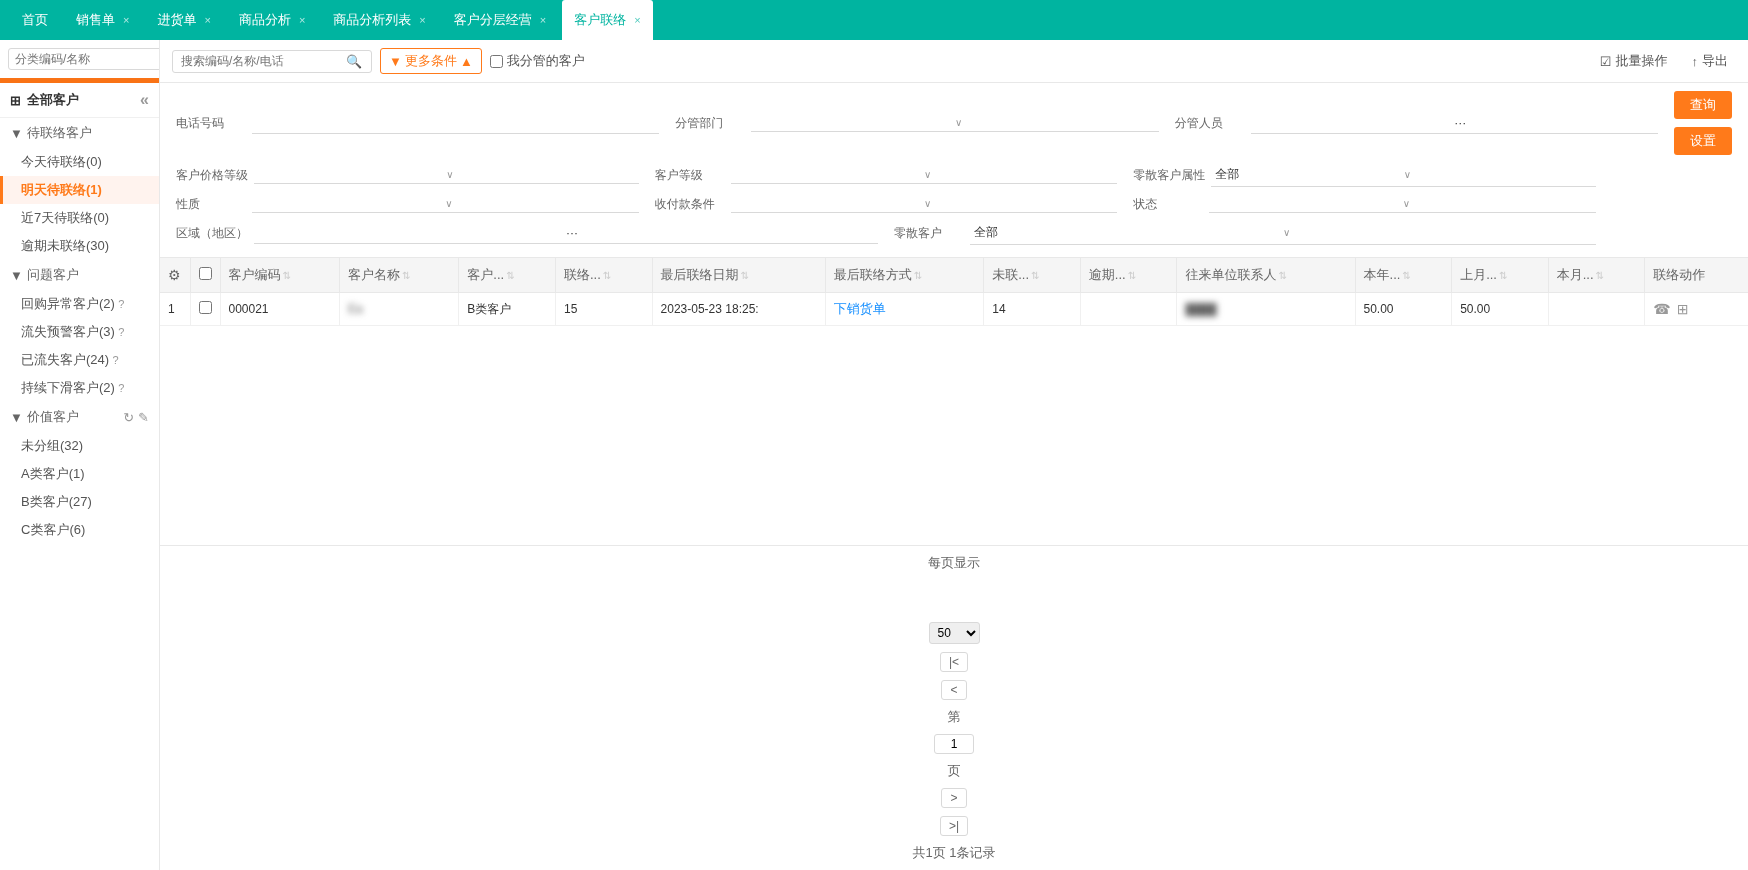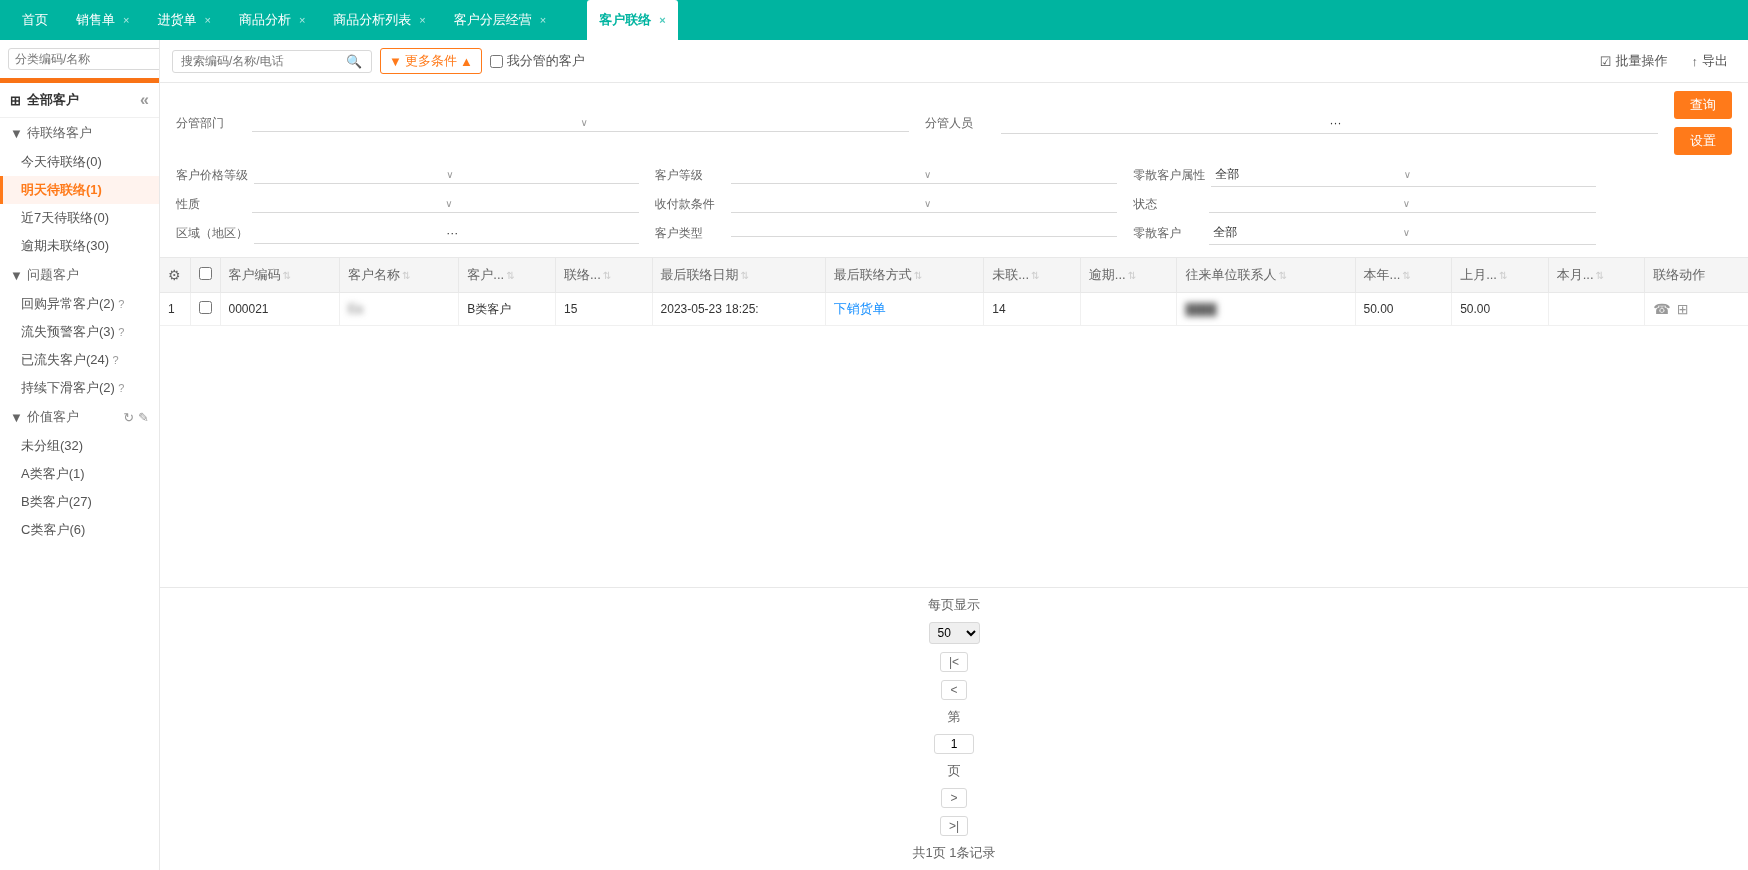--- a/index.html
+++ b/index.html
@@ -10,21 +10,21 @@
       display: flex; align-items: center;
       background: #00b4a0; height: 40px;
       padding: 0 10px; gap: 4px;
     }
     .nav-item {
       color: #fff; padding: 12px 12px; cursor: pointer;
       border-radius: 3px 3px 0 0; font-size: 13px;
       display: flex; align-items: center; gap: 4px;
       white-space: nowrap; height: 40px;
     }
-    .nav-item.active { background: #fff; color: #00b4a0; font-weight: bold; margin-left: 25px; }
+    .nav-item.active { background: #fff; color: #00b4a0; font-weight: normal; }
     .nav-item .close-x { font-size: 11px; opacity: 0.7; margin-left: 4px; cursor: pointer; }
     .nav-item.active .close-x { color: #00b4a0; }
 
     
     .main-layout { display: flex; height: calc(870px - 40px); }
 
     
     .sidebar {
       width: 160px; background: #fff; border-right: 1px solid #e8e8e8;
       display: flex; flex-direction: column; overflow-y: auto; flex-shrink: 0;
@@ -146,21 +146,21 @@
     .action-icon { color: #999; cursor: pointer; font-size: 14px; }
 
     
     .pagination {
       display: flex; align-items: center; justify-content: flex-end;
       padding: 8px 16px; background: #fff; border-top: 1px solid #e8e8e8;
       gap: 8px; font-size: 12px; color: #666; flex-direction: column;
     }
     .page-size-select {
       border: 1px solid #d9d9d9; border-radius: 3px; padding: 2px 4px;
-      font-size: 12px; outline: none; cursor: pointer;
+      font-size: 12px; outline: none; cursor: pointer; margin-top: 42px;
     }
     .page-btn {
       border: 1px solid #d9d9d9; background: #fff; border-radius: 3px;
       padding: 2px 8px; cursor: pointer; font-size: 12px; color: #666;
     }
     .page-input {
       border: 1px solid #d9d9d9; border-radius: 3px; padding: 2px 6px;
       width: 40px; font-size: 12px; outline: none; text-align: center;
     }
 
@@ -314,20 +314,24 @@
           <span>↑</span>
           <span>导出</span>
         </div>
       </div>
     </div>
 
     <div class="filter-panel">
 
       <div class="filter-row">
         <div class="filter-field">
+          <span class="filter-label">电话号码</span>
+          <input class="filter-input" type="text" style="">
+        </div>
+        <div class="filter-field">
           <span class="filter-label">分管部门</span>
           <div class="filter-select-wrap">
             <span></span>
             <span class="chev">∨</span>
           </div>
         </div>
         <div class="filter-field">
           <span class="filter-label">分管人员</span>
           <div class="filter-select-wrap">
             <span></span>
@@ -389,26 +393,20 @@
         </div>
         <div style="width:120px;"></div>
       </div>
 
       <div class="filter-row">
         <div class="filter-field">
           <span class="filter-label">区域（地区）</span>
           <div class="filter-select-wrap">
             <span></span>
             <span class="filter-dots">···</span>
-          </div>
-        </div>
-        <div class="filter-field">
-          <span class="filter-label">客户类型</span>
-          <div class="filter-select-wrap">
-            <span></span>
           </div>
         </div>
         <div class="filter-field">
           <span class="filter-label">零散客户</span>
           <div class="filter-select-wrap">
             <span>全部</span>
             <span class="chev">∨</span>
           </div>
         </div>
         <div style="width:120px;"></div>

